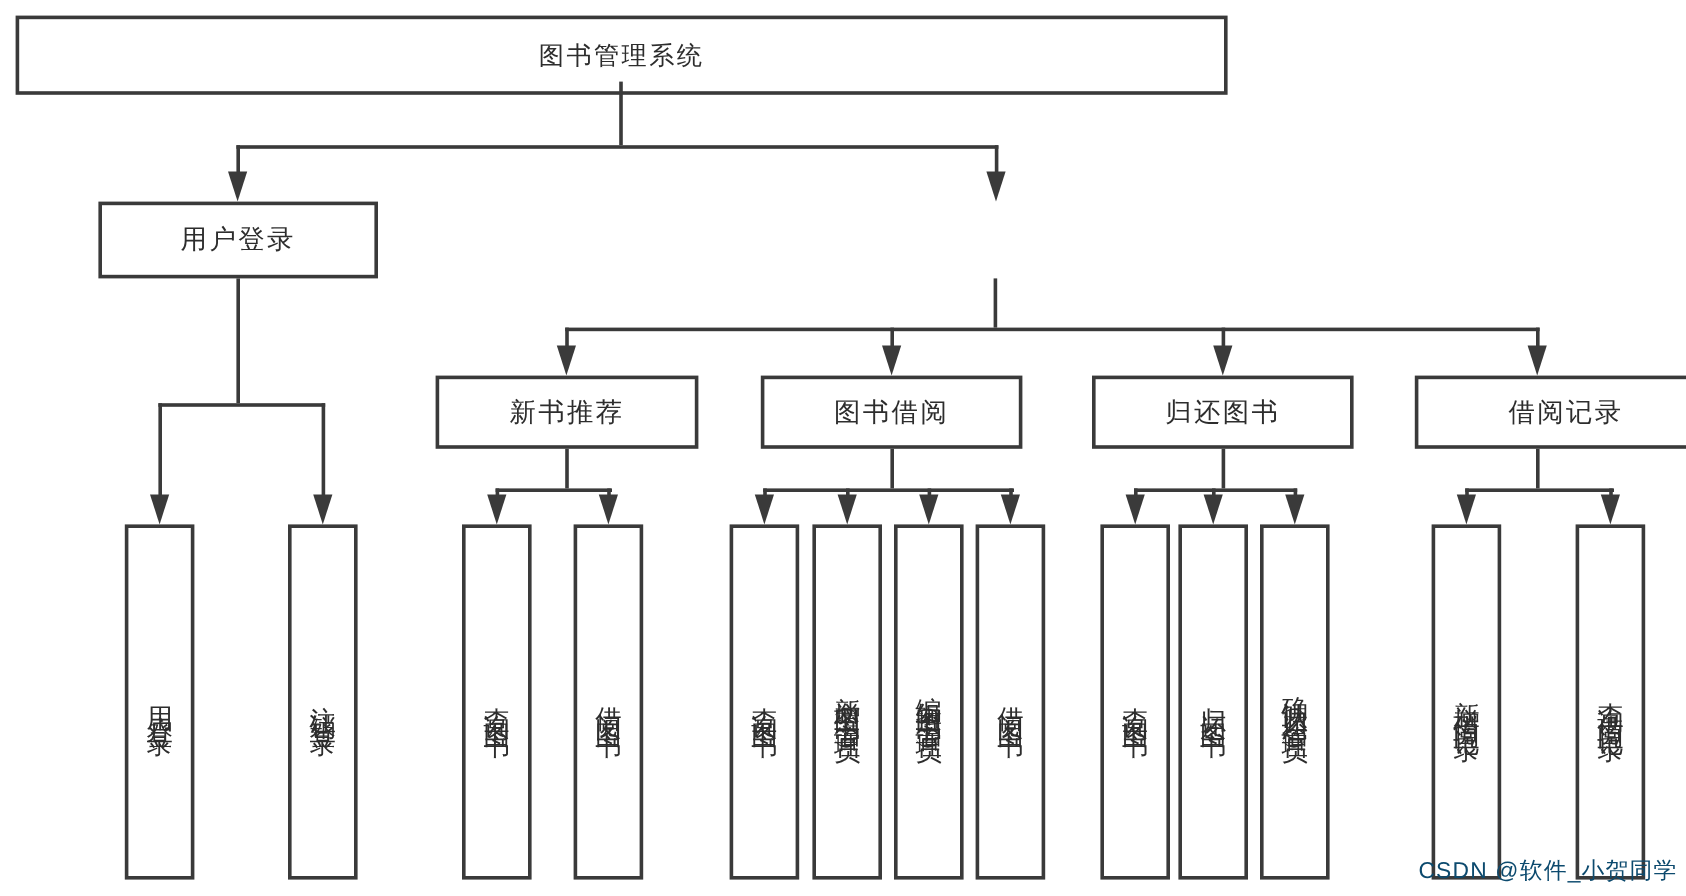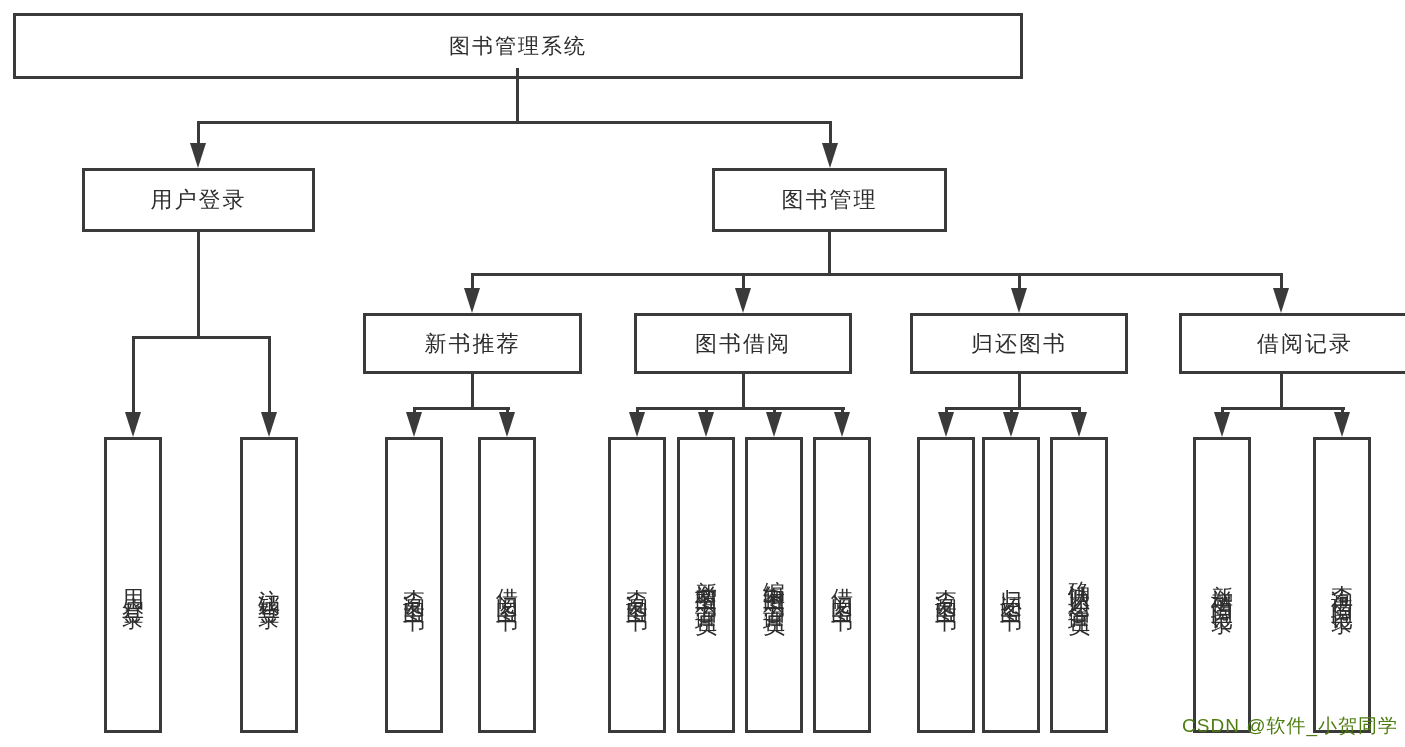--- a/index.html
+++ b/index.html
@@ -20,32 +20,31 @@
     line-height:1;overflow:hidden;
   }
   .line{position:absolute;background:#3a3a3a;}
   .arrow{
     position:absolute;width:0;height:0;
     border-left:8px solid transparent;border-right:8px solid transparent;
     border-top:25px solid #3a3a3a;
   }
   .watermark{
     position:absolute;top:713px;right:7px;
-    font-size:19px;letter-spacing:1px;color:#4d7c0f;white-space:nowrap;
+    font-size:19px;letter-spacing:1px;color:#0c4a6e;white-space:nowrap;
   }
 </style>
 </head>
 <body>
 
 <div class="canvas">
 
   <div class="hbox" style="left:13px;top:13px;width:1010px;height:66px;font-size:21px;">图书管理系统</div>
 
   <div class="hbox" style="left:82px;top:168px;width:233px;height:64px;">用户登录</div>
-  <div class="hbox" style="left:712px;top:168px;width:235px;height:64px;">图书管理</div>
 
   <div class="hbox" style="left:634px;top:313px;width:218px;height:61px;">图书借阅</div>
   <div class="hbox" style="left:363px;top:313px;width:219px;height:61px;">新书推荐</div>
   <div class="hbox" style="left:910px;top:313px;width:218px;height:61px;">归还图书</div>
   <div class="hbox" style="left:1179px;top:313px;width:252px;height:61px;">借阅记录</div>
 
   <div class="vbox" style="left:104px;">用户登录</div>
   <div class="vbox" style="left:240px;">注销登录</div>
 
   <div class="vbox" style="left:385px;">查询图书</div>

